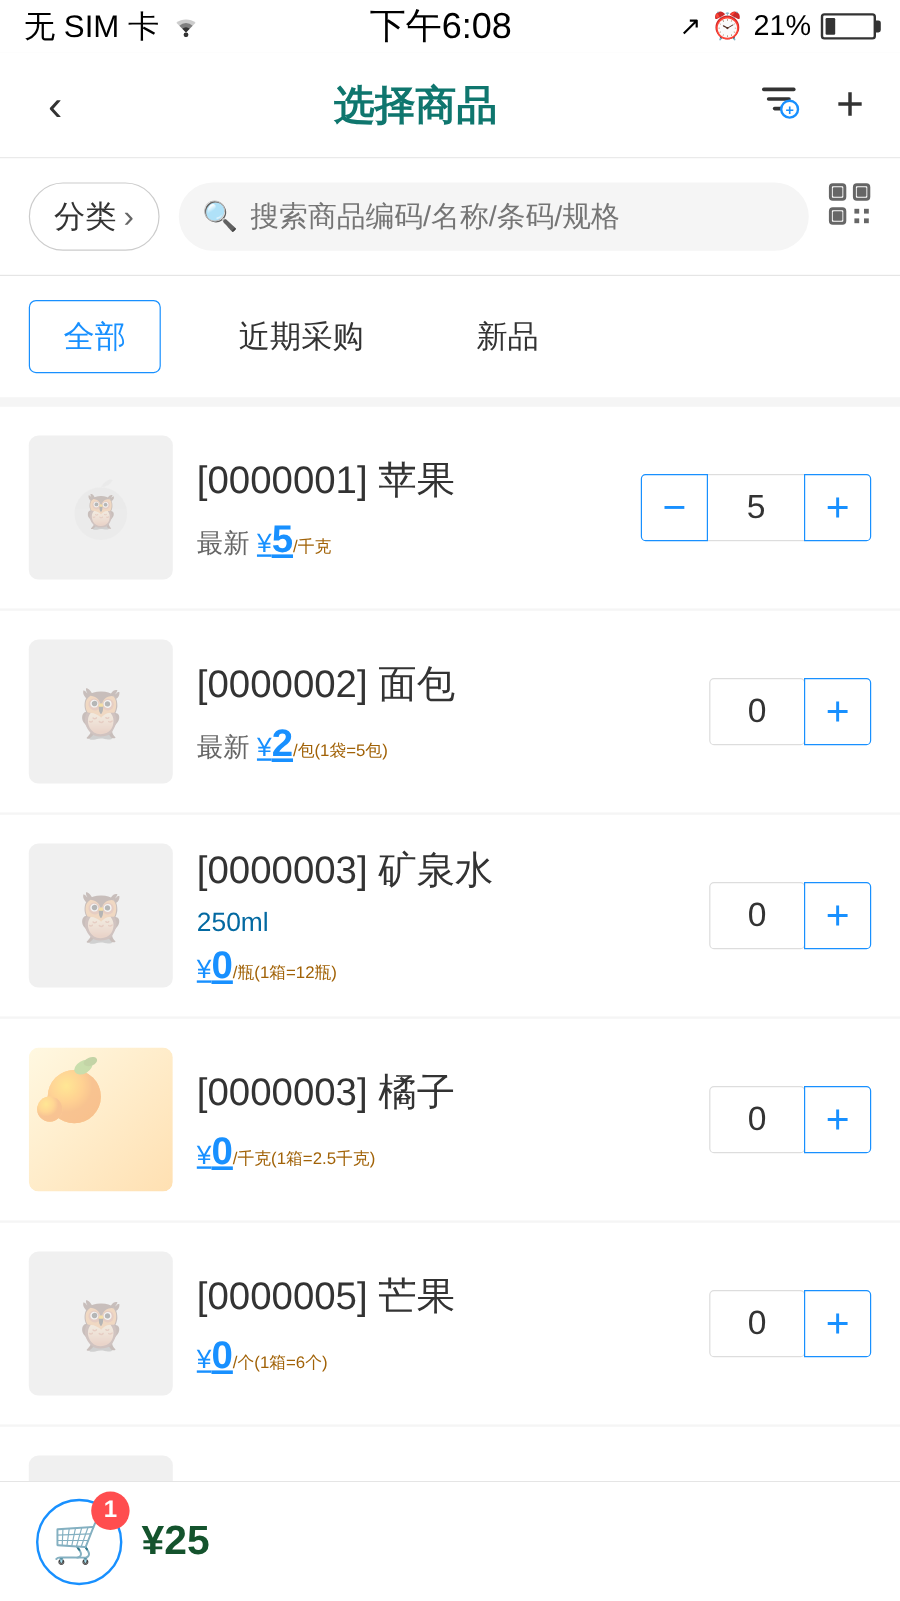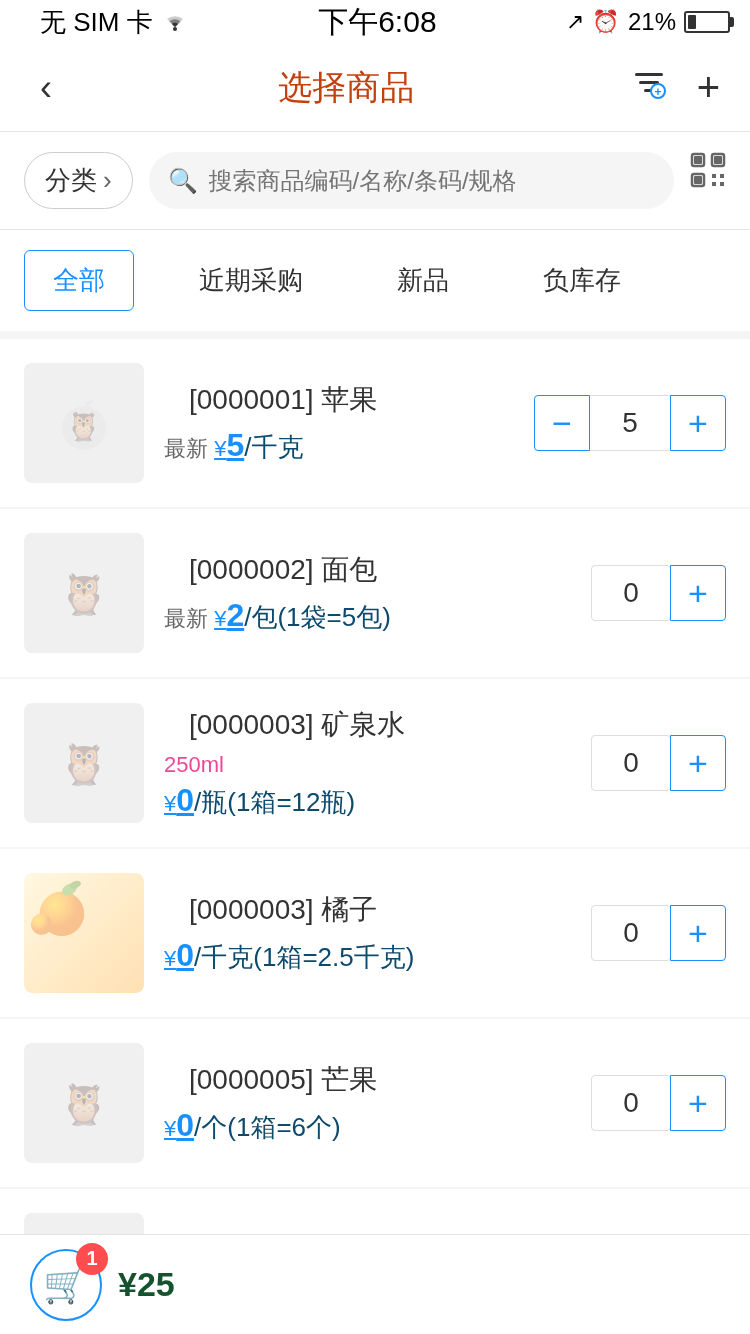--- a/index.html
+++ b/index.html
@@ -15,21 +15,21 @@
     
     .status-bar {
       height: 44px;
       background: #fff;
       display: flex;
       align-items: center;
       justify-content: space-between;
       padding: 0 20px;
       font-size: 28px;
     }
-    .status-left { display: flex; align-items: center; gap: 8px; font-size: 26px; margin-left: 20px; }
+    .status-left { display: flex; align-items: center; gap: 8px; font-size: 26px; }
     .status-center { font-size: 30px; font-weight: 500; }
     .status-right { display: flex; align-items: center; gap: 8px; font-size: 24px; }
     .battery-icon {
       width: 46px; height: 22px;
       border: 2px solid #333;
       border-radius: 3px;
       position: relative;
       display: inline-flex;
       align-items: center;
       padding: 2px;
@@ -63,22 +63,22 @@
       border-bottom: 1px solid #e5e5e5;
     }
     .nav-back {
       font-size: 36px;
       color: #333;
       cursor: pointer;
       padding: 10px;
     }
     .nav-title {
       font-size: 34px;
-      font-weight: 400;
-      color: #c2410c;
+      font-weight: 700;
+      color: #0f766e;
     }
     .nav-actions {
       display: flex;
       align-items: center;
       gap: 30px;
     }
     .nav-filter-icon, .nav-add-icon {
       font-size: 36px;
       color: #333;
       cursor: pointer;
@@ -180,48 +180,47 @@
     }
     .product-image svg {
       width: 70px;
       height: 70px;
       opacity: 0.3;
     }
     .product-info {
       flex: 1;
     }
     .product-name {
-      font-size: 28px;
+      font-size: 32px;
       color: #333;
       margin-bottom: 8px;
-      margin-left: 25px;
     }
     .product-spec {
       font-size: 22px;
-      color: #ec4899;
+      color: #0369a1;
       margin-bottom: 4px;
     }
     .product-price {
       font-size: 24px;
       color: #333;
     }
     .product-price .currency {
       color: #1890ff;
       font-size: 22px;
       text-decoration: underline;
     }
     .product-price .price-num {
       color: #1890ff;
       font-size: 32px;
       font-weight: bold;
       text-decoration: underline;
     }
     .product-price .unit {
-      color: #0c4a6e;
-      font-size: 26px;
+      color: #a16207;
+      font-size: 14px;
     }
     .product-controls {
       display: flex;
       align-items: center;
       gap: 0;
       flex-shrink: 0;
     }
     .qty-btn {
       width: 56px;
       height: 56px;
@@ -395,23 +394,20 @@
 
 <div class="tab-bar">
   <div class="tab-item active">
     <span>全部</span>
   </div>
   <div class="tab-item">
     <span>近期采购</span>
   </div>
   <div class="tab-item">
     <span>新品</span>
-  </div>
-  <div class="tab-item">
-    <span>负库存</span>
   </div>
 </div>
 
 <div class="product-list">
 
   <div class="product-item">
     <div class="product-image">
       <svg viewBox="0 0 70 70" fill="none">
           <circle cx="35" cy="40" r="22" fill="#ccc" opacity="0.4"></circle>
           <path d="M35 18 Q40 10 45 12 Q42 18 35 18Z" fill="#ccc" opacity="0.4"></path>

